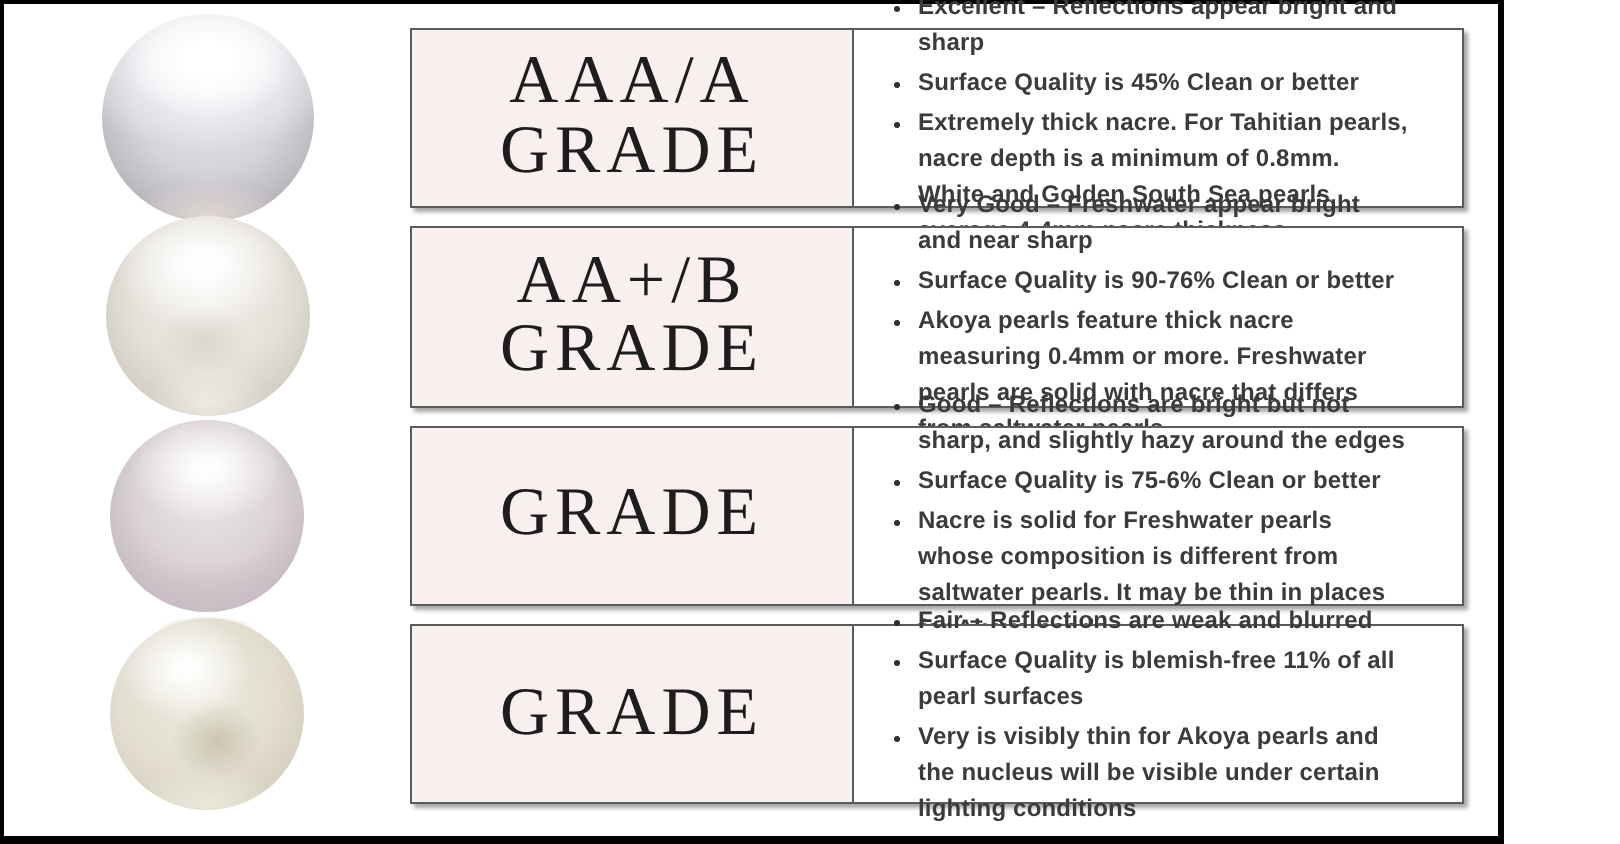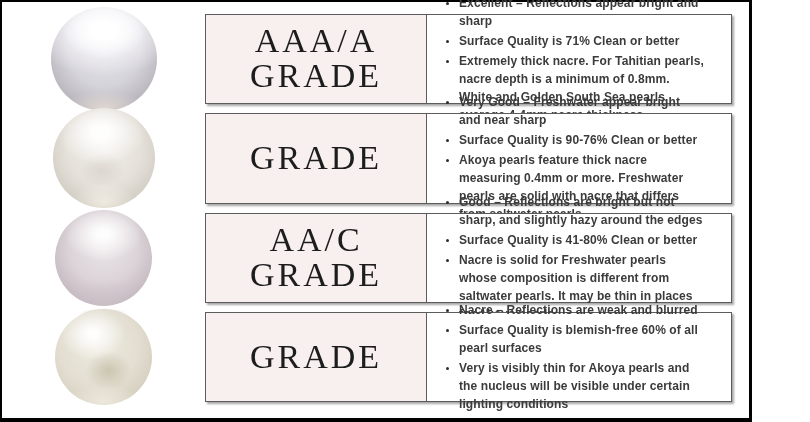--- a/index.html
+++ b/index.html
@@ -146,76 +146,76 @@
         <div class="pearl pearl-1"></div>
       </div>
       <div class="card">
         <div class="grade-cell">
           <div class="grade-line">AAA/A</div>
           <div class="grade-line">GRADE</div>
         </div>
         <div class="bullets-cell">
           <ul class="bullet-list">
             <li>Excellent – Reflections appear bright and sharp</li>
-            <li>Surface Quality is 71% Clean or better</li>
+            <li>Surface Quality is 45% Clean or better</li>
             <li>Extremely thick nacre. For Tahitian pearls, nacre depth is a minimum of 0.8mm. White and Golden South Sea pearls average 4-4mm nacre thickness</li>
           </ul>
         </div>
       </div>
     </div>
 
     <div class="row">
       <div class="pearl-cell">
         <div class="pearl pearl-2"></div>
       </div>
       <div class="card">
         <div class="grade-cell">
+          <div class="grade-line">AA+/B</div>
           <div class="grade-line">GRADE</div>
         </div>
         <div class="bullets-cell">
           <ul class="bullet-list">
             <li>Very Good – Freshwater appear bright and near sharp</li>
             <li>Surface Quality is 90-76% Clean or better</li>
             <li>Akoya pearls feature thick nacre measuring 0.4mm or more. Freshwater pearls are solid with nacre that differs from saltwater pearls</li>
           </ul>
         </div>
       </div>
     </div>
 
     <div class="row">
       <div class="pearl-cell">
         <div class="pearl pearl-3"></div>
       </div>
       <div class="card">
         <div class="grade-cell">
-          <div class="grade-line">AA/C</div>
           <div class="grade-line">GRADE</div>
         </div>
         <div class="bullets-cell">
           <ul class="bullet-list">
             <li>Good – Reflections are bright but not sharp, and slightly hazy around the edges</li>
-            <li>Surface Quality is 41-80% Clean or better</li>
+            <li>Surface Quality is 75-6% Clean or better</li>
             <li>Nacre is solid for Freshwater pearls whose composition is different from saltwater pearls. It may be thin in places for Akoya pearls</li>
           </ul>
         </div>
       </div>
     </div>
 
     <div class="row">
       <div class="pearl-cell">
         <div class="pearl pearl-4"></div>
       </div>
       <div class="card">
         <div class="grade-cell">
           <div class="grade-line">GRADE</div>
         </div>
         <div class="bullets-cell">
           <ul class="bullet-list">
-            <li>Nacre – Reflections are weak and blurred</li>
-            <li>Surface Quality is blemish-free 60% of all pearl surfaces</li>
+            <li>Fair – Reflections are weak and blurred</li>
+            <li>Surface Quality is blemish-free 11% of all pearl surfaces</li>
             <li>Very is visibly thin for Akoya pearls and the nucleus will be visible under certain lighting conditions</li>
           </ul>
         </div>
       </div>
     </div>
 
   </div>
 </div>
 
 </body></html>

